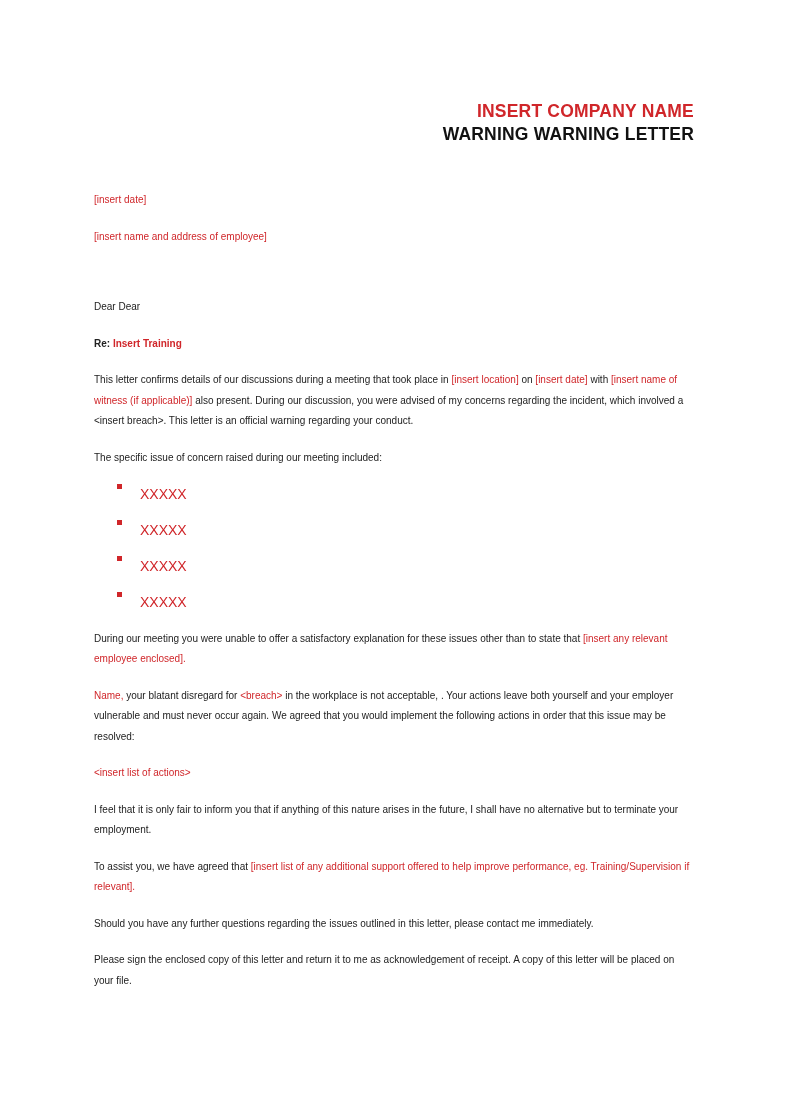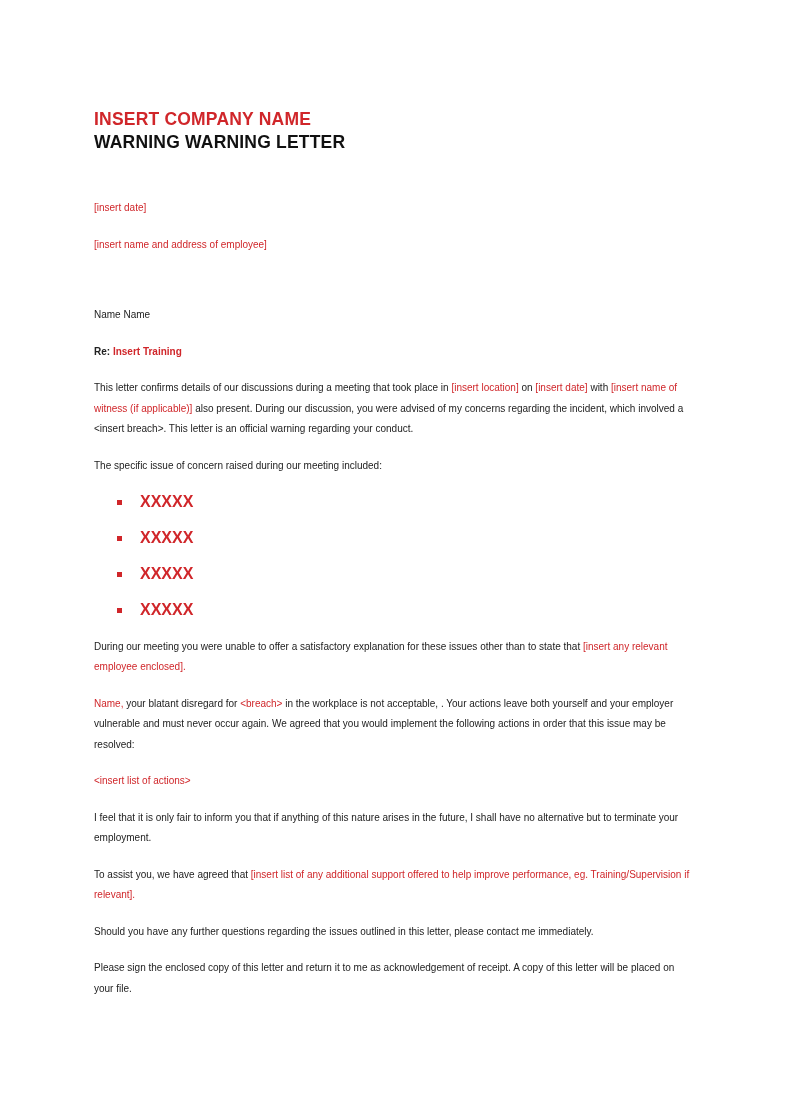--- a/index.html
+++ b/index.html
@@ -19,22 +19,22 @@
     color: var(--ink);
     overflow: hidden;
   }
   .page {
     box-sizing: border-box;
     width: 790px;
     height: 1118px;
     padding: 92px 96px 0 94px;
   }
   .title-block {
-    text-align: left;
-    margin: 16px 0 44px 0;
+    text-align: right;
+    margin: 8px 0 44px 0;
   }
   .company-name,
   .doc-title {
     font-size: 17.5px;
     font-weight: 700;
     line-height: 23px;
     letter-spacing: 0.2px;
   }
   .company-name { color: var(--red); }
   .doc-title { color: #111111; }
@@ -46,26 +46,25 @@
   .red { color: var(--red); }
   .bold { font-weight: 700; }
   .gap-after { margin-bottom: 50px; }
   ul.issue-list {
     list-style: none;
     margin: 0 0 16px 0;
     padding: 0;
   }
   ul.issue-list li {
     display: flex;
-    align-items: center;
+    align-items: flex-start;
     padding-left: 23px;
     margin: 0 0 15.5px 0;
-    font-size: 16px;
+    font-size: 14px;
     line-height: 20.5px;
-    font-weight: bold;
   }
   .bullet-marker {
     flex: none;
     width: 5px;
     height: 5px;
     background: var(--red);
     margin-right: 18px;
   }
 </style>
 </head>
@@ -75,21 +74,21 @@
 
   <header class="title-block">
     <div class="company-name">INSERT COMPANY NAME</div>
     <div class="doc-title">WARNING WARNING LETTER</div>
   </header>
 
   <p class="red">[insert date]</p>
 
   <p class="red gap-after">[insert name and address of employee]</p>
 
-  <p>Name Name</p>
+  <p>Dear Dear</p>
 
   <p><span class="bold">Re: </span><span class="bold red">Insert Training</span></p>
 
   <p><span>This letter confirms details of our discussions during a meeting that took place in </span><span class="red">[insert location]</span><span> on </span><span class="red">[insert date]</span><span> with </span><span class="red">[insert name of witness (if applicable)]</span><span> also present. During our discussion, you were advised of my concerns regarding the incident, which involved a &lt;insert breach&gt;. This letter is an official warning regarding your conduct.</span></p>
 
   <p>The specific issue of concern raised during our meeting included:</p>
 
   <ul class="issue-list">
     <li>
       <span class="bullet-marker"></span>

